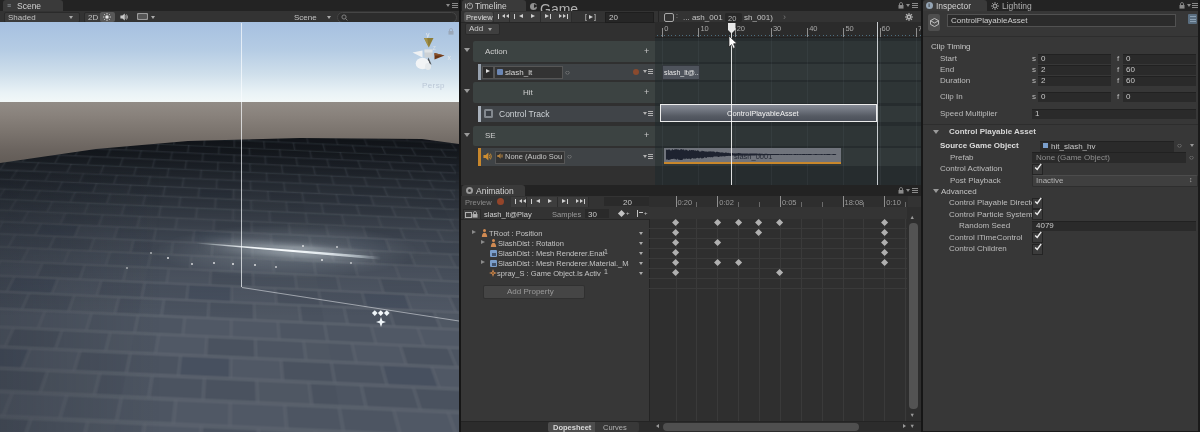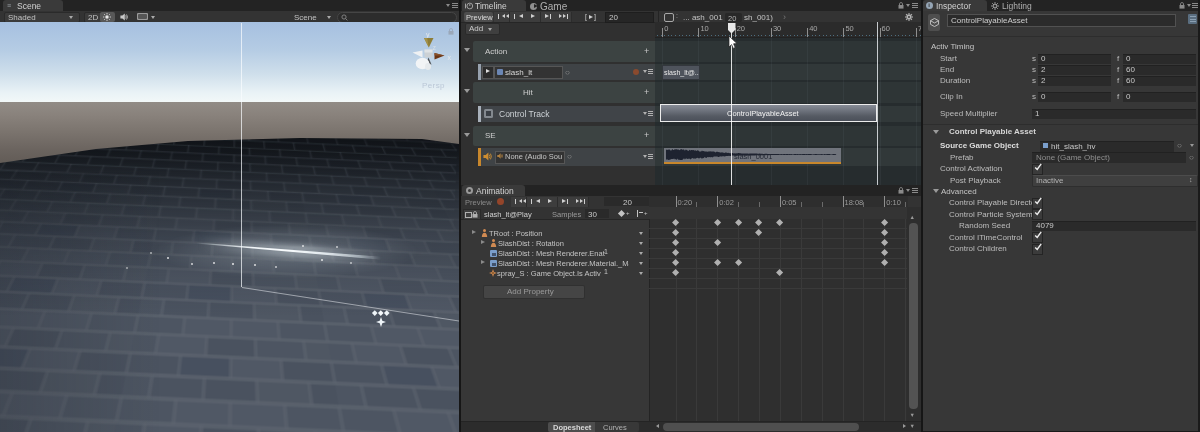--- a/index.html
+++ b/index.html
@@ -161,21 +161,21 @@
 <div class="abs" style="left:0px;top:0px;width:460px;height:11px;background:#232323;"></div>
 <div class="abs" style="left:1px;top:0px;width:64px;height:11px;background:#3a3a3a;border-radius:3px 3px 0 0;"></div>
 <svg class="abs" style="left:4px;top:2px" width="8" height="8" viewBox="0 0 10 10">
 <circle cx="6" cy="5" r="3.6" stroke="#b8b8b8" stroke-width="1" fill="none"></circle>
 <line x1="6" y1="5" x2="6" y2="2.4" stroke="#b8b8b8" stroke-width="1"></line>
 <line x1="0.5" y1="2" x2="0.5" y2="8" stroke="#b8b8b8" stroke-width="1.2"></line>
       </svg>
 <div class="txt" style="left:14px;top:1px;font-size:8.5px;color:#d2d2d2;">Timeline</div>
 <div class="abs" style="left:69px;top:2.5px;width:7px;height:7px;background:#8f8f8f;border-radius:50%;"></div>
 <div class="tri" style="left:72.5px;top:4px;border-left:4px solid #232323;border-top:2.5px solid transparent;border-bottom:2.5px solid transparent;"></div>
-<div class="txt" style="left:79px;top:1px;font-size:10px;color:#b0b0b0;">Game</div>
+<div class="txt" style="left:79px;top:1px;font-size:14px;color:#b0b0b0;">Game</div>
 <svg class="abs" style="left:437px;top:2px" width="6" height="7" viewBox="0 0 6 7">
 <rect x="0.5" y="3" width="5" height="3.6" fill="#8a8a8a"></rect>
 <path d="M1.5,3 V1.8 Q1.5,0.6 3,0.6 Q4.5,0.6 4.5,1.8 V3" stroke="#8a8a8a" stroke-width="0.9" fill="none"></path>
       </svg>
 <div class="tri" style="left:445px;top:4px;border-top:3px solid #8a8a8a;border-left:2.5px solid transparent;border-right:2.5px solid transparent;"></div>
 <div class="abs" style="left:451px;top:3px;width:6px;height:5px;background:transparent;background-image:repeating-linear-gradient(to bottom,#8a8a8a 0px,#8a8a8a 1px,transparent 1px,transparent 2px);"></div>
 <div class="abs" style="left:0px;top:11px;width:460px;height:11px;background:#333333;border-bottom:1px solid #262626;"></div>
 <div class="abs" style="left:3px;top:11.5px;width:29px;height:10px;background:#4d4d4d;border-radius:2px;"></div>
 <div class="txt" style="left:5px;top:13px;font-size:7.5px;color:#dcdcdc;">Preview</div>
 <div class="abs" style="left:33.0px;top:11.5px;width:15px;height:10px;background:#3d3d3d;border-right:1px solid #2c2c2c;"></div>
@@ -501,21 +501,21 @@
 <polygon points="5,0.5 9.5,3 9.5,7 5,9.5 0.5,7 0.5,3" fill="none" stroke="#d8d8d8" stroke-width="0.9"></polygon>
 <polyline points="0.5,3 5,5.5 9.5,3 M5,5.5 5,9.5" fill="none" stroke="#d8d8d8" stroke-width="0.9"></polyline>
       </svg>
 <div class="abs" style="left:24px;top:14px;width:227px;height:10.5px;background:#2b2b2b;border:1px solid #515151;"></div>
 <div class="txt" style="left:28px;top:16px;font-size:8px;color:#cfcfcf;">ControlPlayableAsset</div>
 <div class="abs" style="left:265px;top:14px;width:9px;height:10px;background:#5a6e80;border-radius:1px;"></div>
 <div class="abs" style="left:266.5px;top:16px;width:6px;height:1px;background:#8ba0b2;"></div>
 <div class="abs" style="left:266.5px;top:18.5px;width:6px;height:1px;background:#8ba0b2;"></div>
 <div class="abs" style="left:266.5px;top:21px;width:6px;height:1px;background:#8ba0b2;"></div>
 <div class="abs" style="left:0px;top:36px;width:277px;height:1px;background:#2d2d2d;"></div>
-<div class="txt" style="left:8px;top:42px;font-size:8px;color:#c6c6c6;">Activ Timing</div>
+<div class="txt" style="left:8px;top:42px;font-size:8px;color:#c6c6c6;">Clip Timing</div>
 <div class="txt" style="left:17px;top:54px;font-size:8px;color:#bdbdbd;">Start</div>
 <div class="txt" style="left:109px;top:54px;font-size:8px;color:#bdbdbd;">s</div>
 <div class="abs" style="left:115px;top:53.5px;width:73px;height:9.5px;background:#2a2a2a;border-top:1px solid #212121;"></div>
 <div class="txt" style="left:118px;top:54px;font-size:8px;color:#c8c8c8;">0</div>
 <div class="txt" style="left:194px;top:54px;font-size:8px;color:#bdbdbd;">f</div>
 <div class="abs" style="left:200px;top:53.5px;width:73px;height:9.5px;background:#2a2a2a;border-top:1px solid #212121;"></div>
 <div class="txt" style="left:203px;top:54px;font-size:8px;color:#c8c8c8;">0</div>
 <div class="txt" style="left:17px;top:65px;font-size:8px;color:#bdbdbd;">End</div>
 <div class="txt" style="left:109px;top:65px;font-size:8px;color:#bdbdbd;">s</div>
 <div class="abs" style="left:115px;top:64.5px;width:73px;height:9.5px;background:#2a2a2a;border-top:1px solid #212121;"></div>

